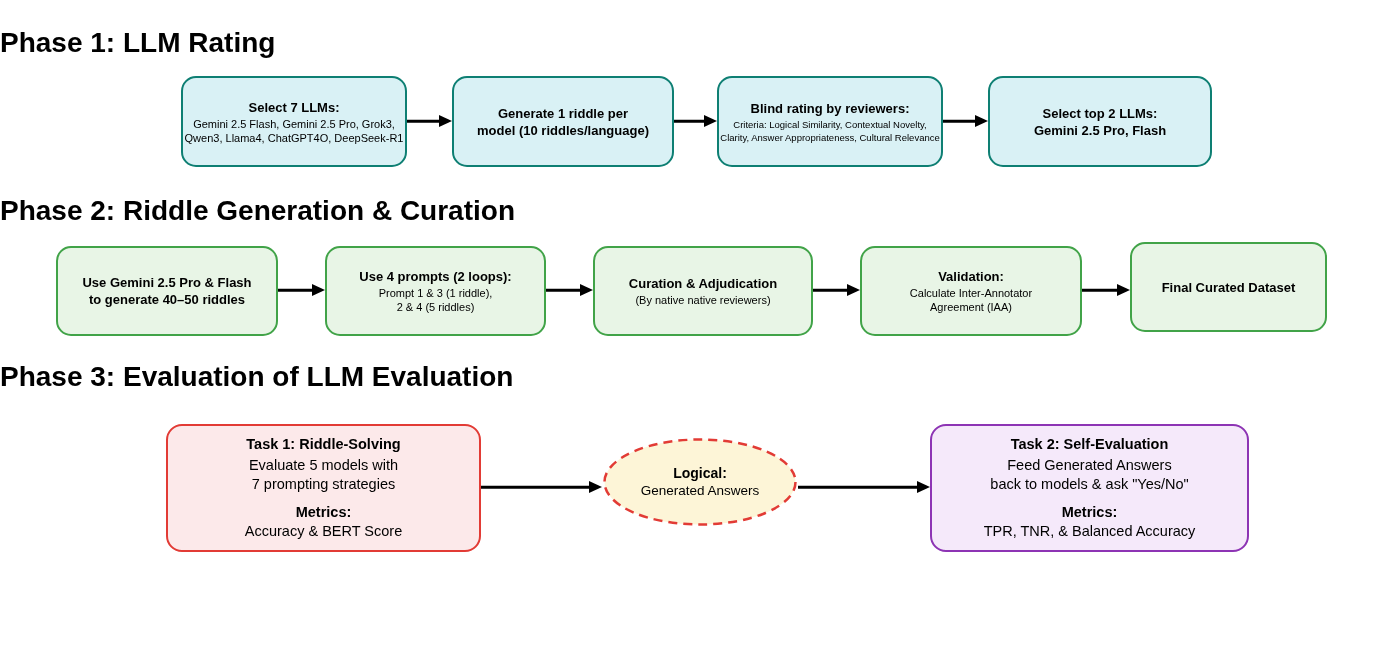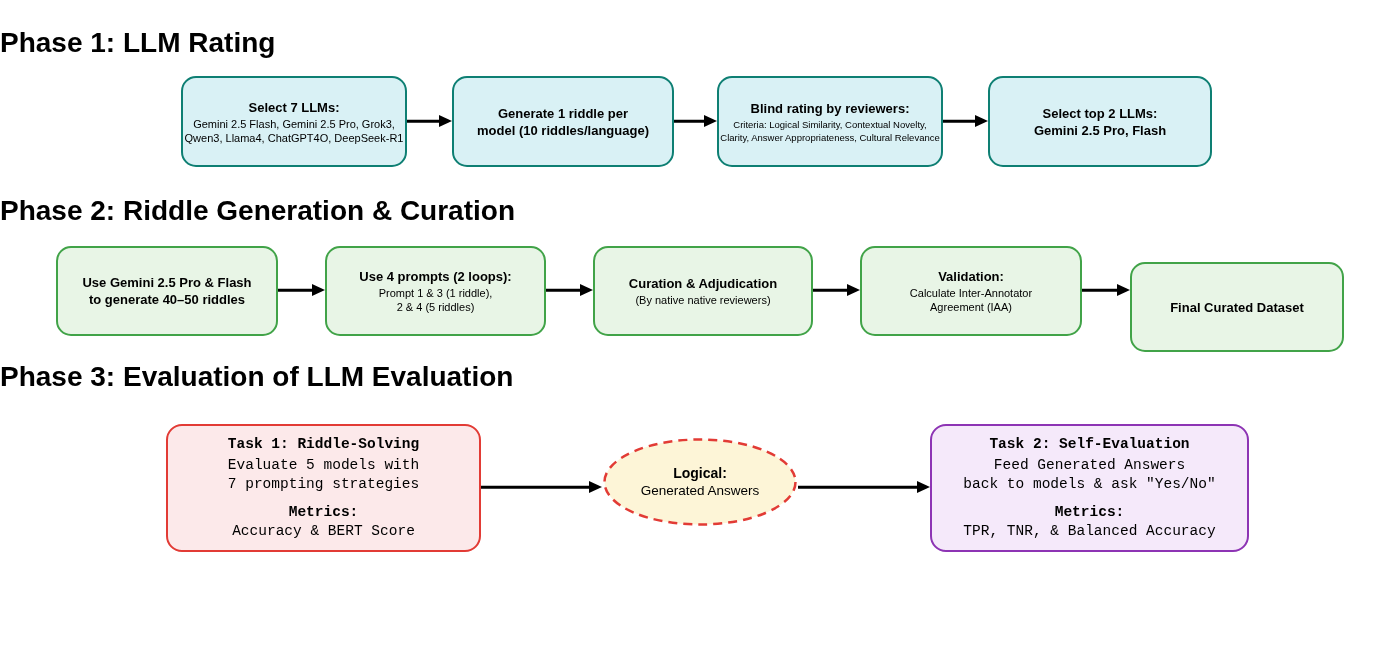--- a/index.html
+++ b/index.html
@@ -51,21 +51,20 @@
   .bignode {
     position: absolute;
     box-sizing: border-box;
     display: flex;
     flex-direction: column;
     align-items: center;
     justify-content: center;
     text-align: center;
     border-radius: 16px;
     padding: 16px;
-    font-family: Liberation Mono, monospace;
   }
   .bignode.red    { background: #fce9ea; border: 2.5px solid #e23b35; }
   .bignode.purple { background: #f5e9fa; border: 2.5px solid #8d34b4; }
   .big-title {
     font-size: 14.5px;
     font-weight: bold;
     line-height: 19px;
     white-space: pre;
   }
   .big-body {
@@ -196,21 +195,21 @@
   <div class="node green" style="left:860px; top:246px; width:222px; height:90px;">
     <div class="node-title">Validation:</div>
     <div class="node-sub">Calculate Inter-Annotator
 Agreement (IAA)</div>
   </div>
   <div class="arrow" style="left:1082px; top:283px; width:48px;">
       <div class="line"></div>
       <div class="head"></div>
     </div>
 
-  <div class="node green" style="left:1130px; top:262px; width:214px; height:90px;">
+  <div class="node green" style="left:1130px; top:242px; width:197px; height:90px;">
     <div class="node-title">Final Curated Dataset</div>
   </div>
 
   <div class="phase-title" style="top:364px;">Phase 3: Evaluation of LLM Evaluation</div>
 
   <div class="bignode red" style="left:166px; top:424px; width:315px; height:128px;">
     <div class="big-title">Task 1: Riddle-Solving</div>
     <div class="big-body">Evaluate 5 models with
 7 prompting strategies</div>
     <div class="metrics-label">Metrics:</div>

